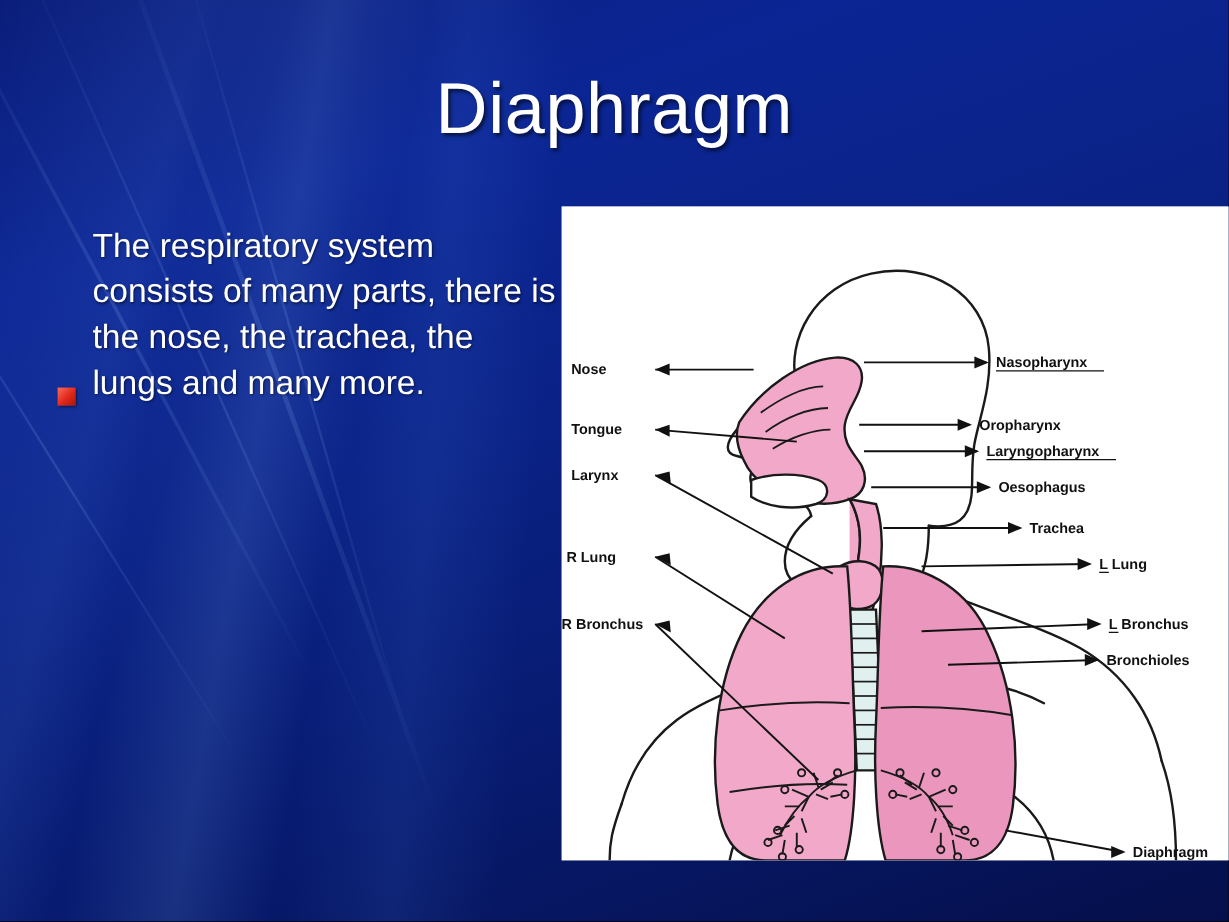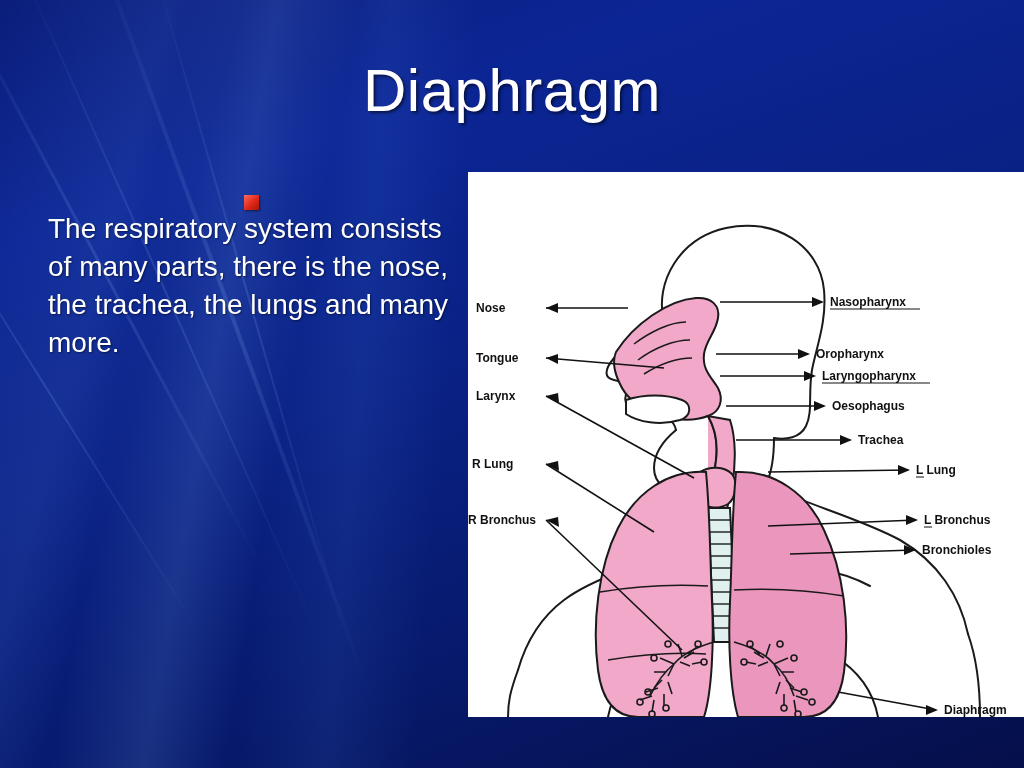--- a/index.html
+++ b/index.html
@@ -50,23 +50,22 @@
   }
 
   .bullets {
     position: absolute;
     left: 48px;
     top: 186px;
     width: 420px;
   }
   .bullet-row {
     display: flex;
-    align-items: center;
+    align-items: flex-end;
     margin-bottom: 18px;
-    flex-direction: column;
   }
   .bullet-marker {
     flex: 0 0 auto;
     width: 15px;
     height: 15px;
     margin-top: 9px;
     margin-right: 14px;
     background: linear-gradient(135deg, #ff6b5e 0%, #e02718 55%, #a8160c 100%);
     box-shadow: 1px 1px 2px rgba(0,0,0,0.5);
   }

